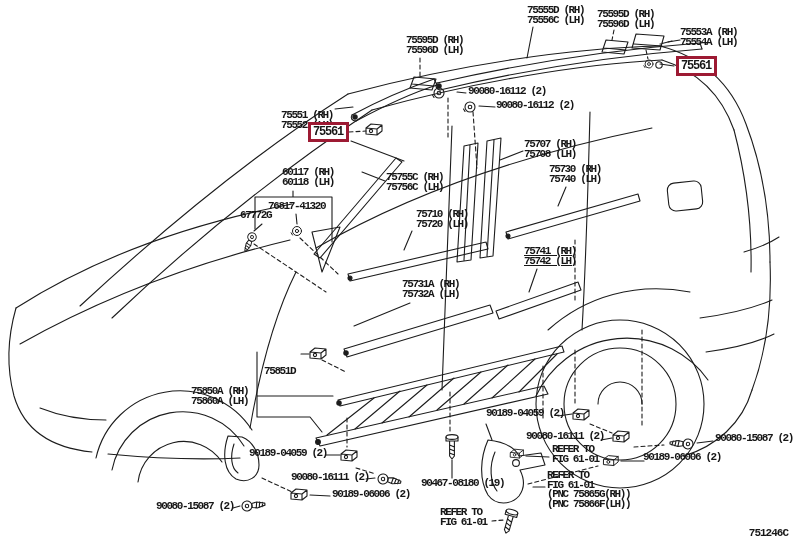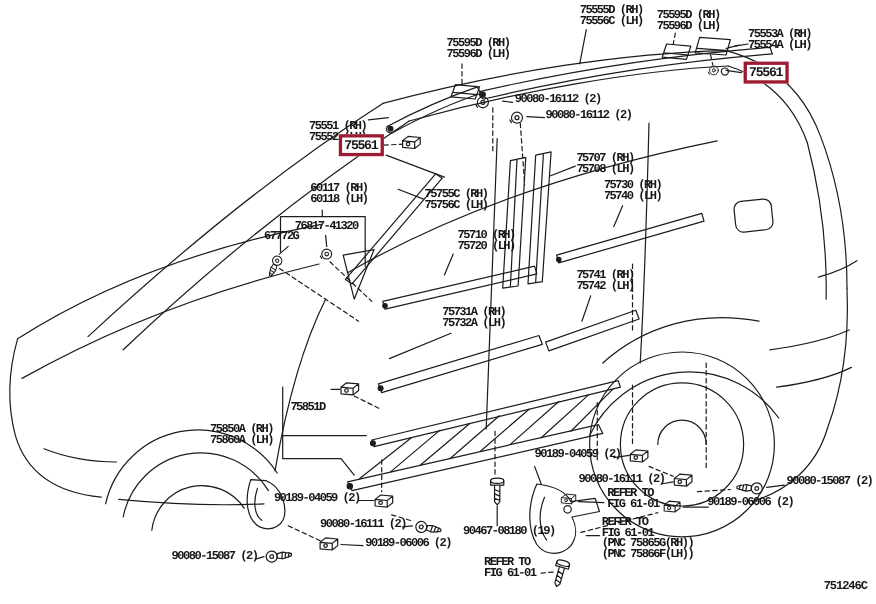--- a/index.html
+++ b/index.html
@@ -275,21 +275,21 @@
       <div class="label" style="left: 282px; top: 168px;">
         <div>60117 (RH)</div>
         <div>60118 (LH)</div>
       </div>
       <div class="label" style="left: 268px; top: 202px;">
         <div>76817-41320</div>
       </div>
       <div class="label" style="left: 240px; top: 211px;">
         <div>67772G</div>
       </div>
-      <div class="label" style="left: 524px; top: 247px;">
+      <div class="label" style="left: 524px; top: 247px; text-decoration: underline;">
         <div>75741 (RH)</div>
         <div>75742 (LH)</div>
       </div>
       <div class="label" style="left: 402px; top: 280px;">
         <div>75731A (RH)</div>
         <div>75732A (LH)</div>
       </div>
       <div class="label" style="left: 264px; top: 347px; margin-top: 20px;">
         <div>75851D</div>
       </div>

